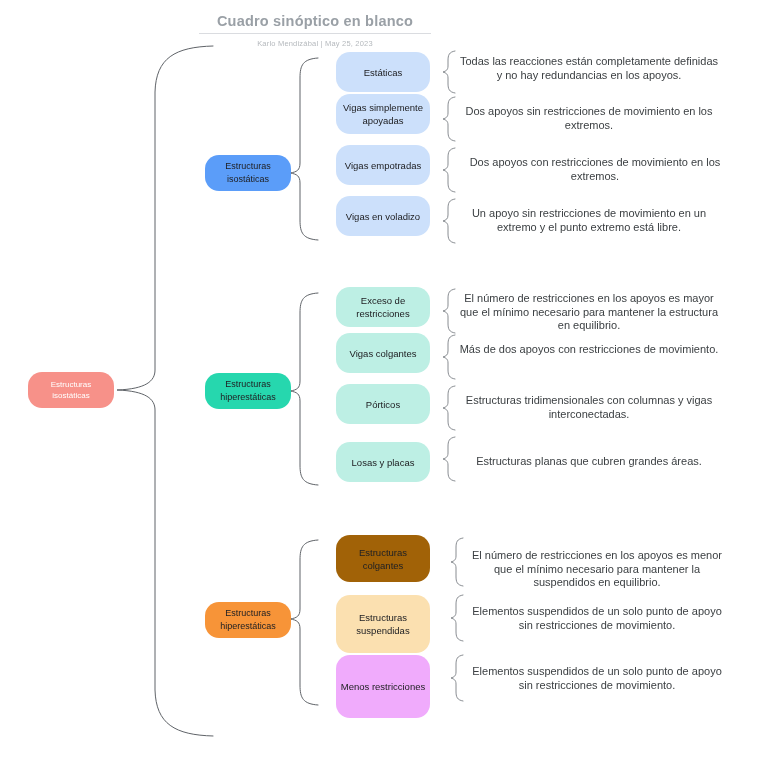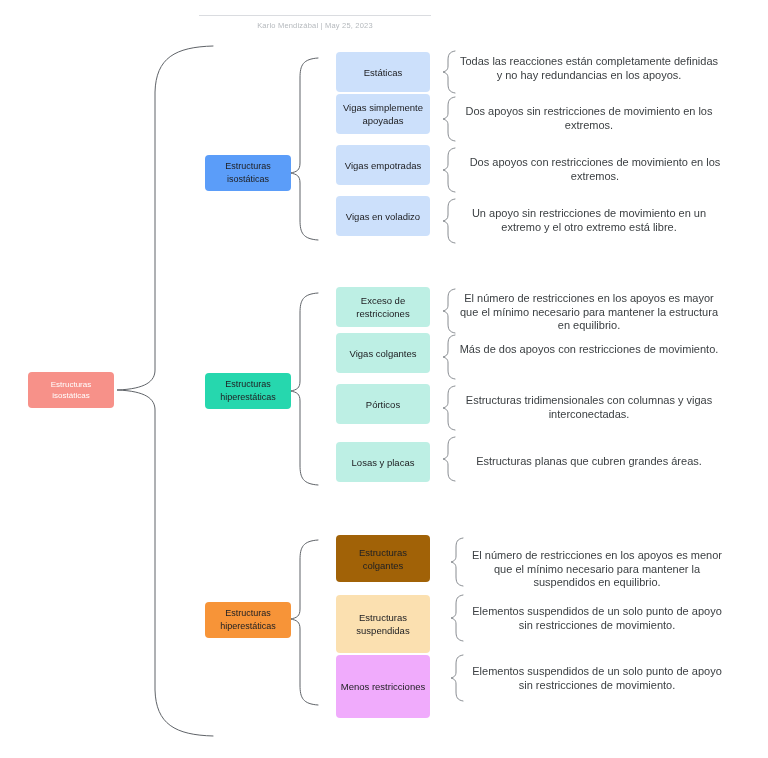--- a/index.html
+++ b/index.html
@@ -66,21 +66,21 @@
   }
 
   
   .node {
     position: absolute;
     box-sizing: border-box;
     display: flex;
     align-items: center;
     justify-content: center;
     text-align: center;
-    border-radius: 4px;
+    border-radius: 14px;
     line-height: 13px;
     padding: 18px 4px;
   }
 
   .root-node {
     width: 86px;
     height: 36px;
     font-size: 8px;
     color: #ffffff;
     line-height: 11px;
@@ -106,20 +106,21 @@
     text-align: center;
     font-size: 11px;
     line-height: 13.5px;
     color: #3c4043;
   }
 </style>
 </head>
 <body>
 
 <div id="header">
+  <div id="doc-title">Cuadro sinóptico en blanco</div>
   <div id="title-rule"></div>
   <div id="doc-byline">Karlo Mendizábal  |  May 25, 2023</div>
 </div>
 
 <svg id="connectors" viewBox="0 0 768 758">
 
   <path class="brace" d="M 213 46
        C 175 47, 156 58, 155 92
        L 155 370
        C 155 381, 146 389, 117 390
@@ -173,21 +174,21 @@
 <div class="node leaf-node" style="left:336px; top:52px; background:#CCE0FB;">Estáticas</div>
 <div class="desc" style="left:458px; top:55px;">Todas las reacciones están completamente definidas y no hay redundancias en los apoyos.</div>
 
 <div class="node leaf-node" style="left:336px; top:94px; background:#CCE0FB;">Vigas simplemente apoyadas</div>
 <div class="desc" style="left:458px; top:105px;">Dos apoyos sin restricciones de movimiento en los extremos.</div>
 
 <div class="node leaf-node" style="left:336px; top:145px; background:#CCE0FB;">Vigas empotradas</div>
 <div class="desc" style="left:458px; top:156px;margin-left:6px;">Dos apoyos con restricciones de movimiento en los extremos.</div>
 
 <div class="node leaf-node" style="left:336px; top:196px; background:#CCE0FB;">Vigas en voladizo</div>
-<div class="desc" style="left:458px; top:207px;">Un apoyo sin restricciones de movimiento en un extremo y el otro extremo está libre.</div>
+<div class="desc" style="left:458px; top:207px;">Un apoyo sin restricciones de movimiento en un extremo y el punto extremo está libre.</div>
 
 <div class="node cat-node" style="left:205px; top:373px; background:#26D7AE;">Estructuras hiperestáticas</div>
 
 <div class="node leaf-node" style="left:336px; top:287px; background:#BDEFE4;">Exceso de restricciones</div>
 <div class="desc" style="left:458px; top:292px;">El número de restricciones en los apoyos es mayor que el mínimo necesario para mantener la estructura en equilibrio.</div>
 
 <div class="node leaf-node" style="left:336px; top:333px; background:#BDEFE4;">Vigas colgantes</div>
 <div class="desc" style="left:458px; top:343px;">Más de dos apoyos con restricciones de movimiento.</div>
 
 <div class="node leaf-node" style="left:336px; top:384px; background:#BDEFE4;">Pórticos</div>

